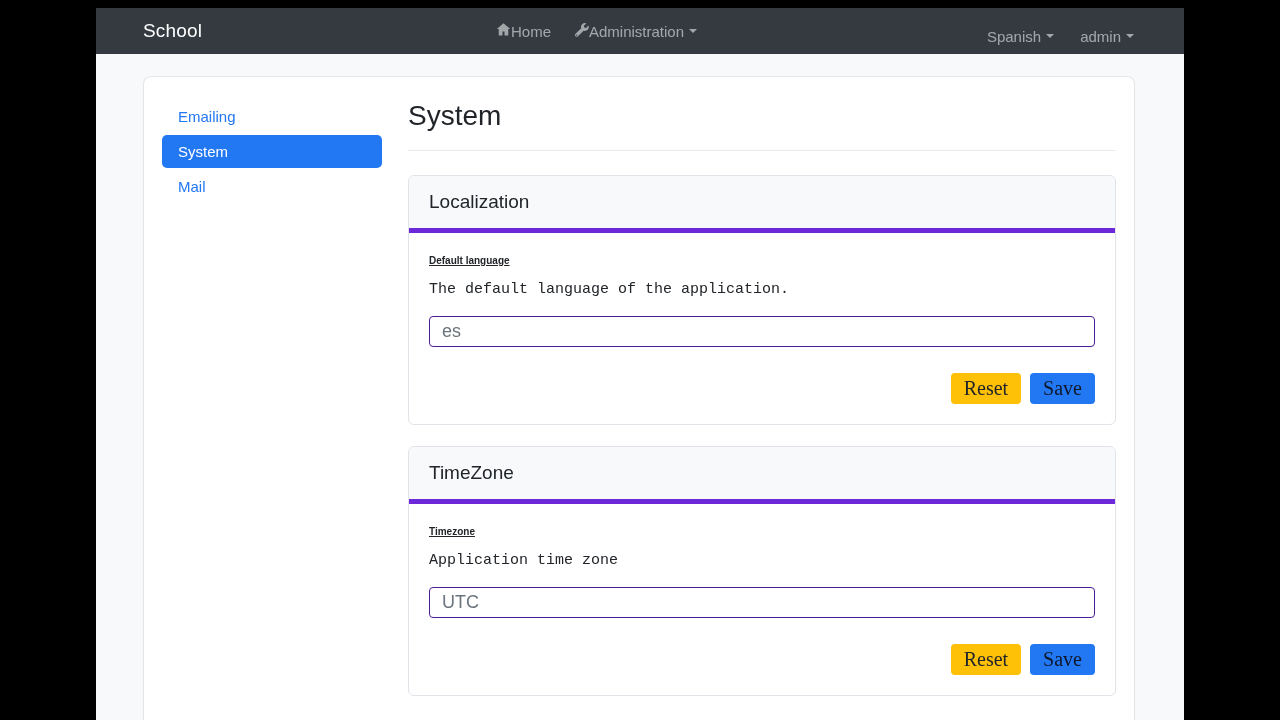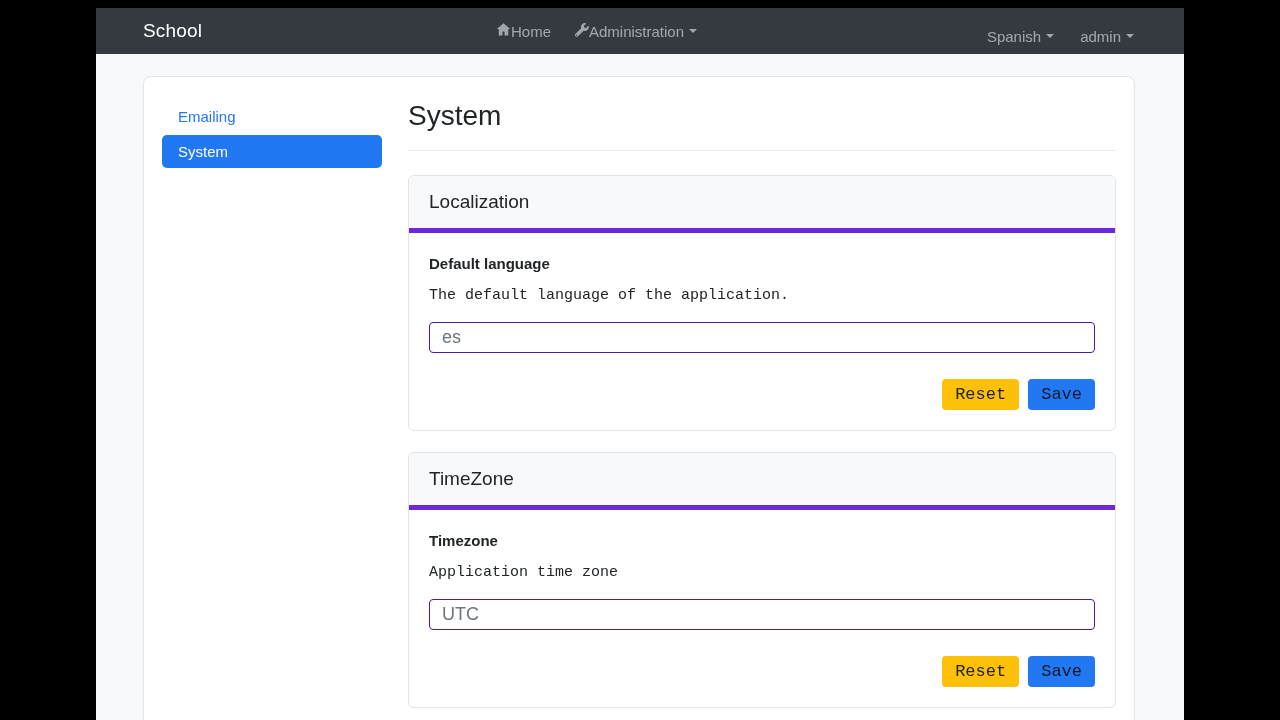--- a/index.html
+++ b/index.html
@@ -61,33 +61,33 @@
   .card {
     border: 1px solid #e0e4e8; border-radius: 6px; margin-bottom: 21px;
     background: #fff;
   }
   .card-header {
     background: #f8f9fa; border-bottom: 5px solid #6d28d9;
     border-radius: 6px 6px 0 0; padding: 15px 20px;
     font-size: 19px; color: #212529;
   }
   .card-body { padding: 22px 20px 20px 20px; }
-  .field-label { font-size: 15px; font-weight: bold; color: #212529; margin-bottom: 15px; }
+  .field-label { font-size: 10px; font-weight: bold; color: #212529; margin-bottom: 15px; text-decoration: underline; }
   .field-desc { font-size: 15px; color: #212529; margin-bottom: 18px; font-family: Liberation Mono, monospace; }
   .text-input {
     width: 100%; height: 31px; border: 1px solid #4c1d95; border-radius: 4px;
     padding: 5px 12px; font-size: 18px; color: #6c757d; background: #fff;
     font-family: "Liberation Sans", sans-serif; outline: none;
   }
   .card-footer-row {
     display: flex; justify-content: flex-end; gap: 9px; margin-top: 26px;
   }
   .btn {
-    border: none; border-radius: 4px; padding: 6px 13px; font-size: 17px;
-    cursor: pointer; font-family: Liberation Mono, monospace; line-height: 19px;
+    border: none; border-radius: 4px; padding: 6px 13px; font-size: 20px;
+    cursor: pointer; font-family: Liberation Serif, serif; line-height: 19px;
   }
   .btn-warning { background: #ffc107; color: #212529; }
   .btn-primary { background: #2277f2; color: #0f172a; }
 </style>
 </head>
 <body>
 
 <div class="viewport">
 
   <nav class="navbar">
@@ -123,20 +123,21 @@
         <span class="caret"></span>
       </span>
     </div>
   </nav>
 
   <div class="content-card">
 
     <div class="side-nav">
       <span class="side-item">Emailing</span>
       <span class="side-item active">System</span>
+      <span class="side-item">Mail</span>
     </div>
 
     <div class="main-col">
       <h2 class="page-title">System</h2>
       <hr class="title-rule">
 
       <div class="card">
         <div class="card-header">Localization</div>
         <div class="card-body">
           <div class="field-label">Default language</div>

